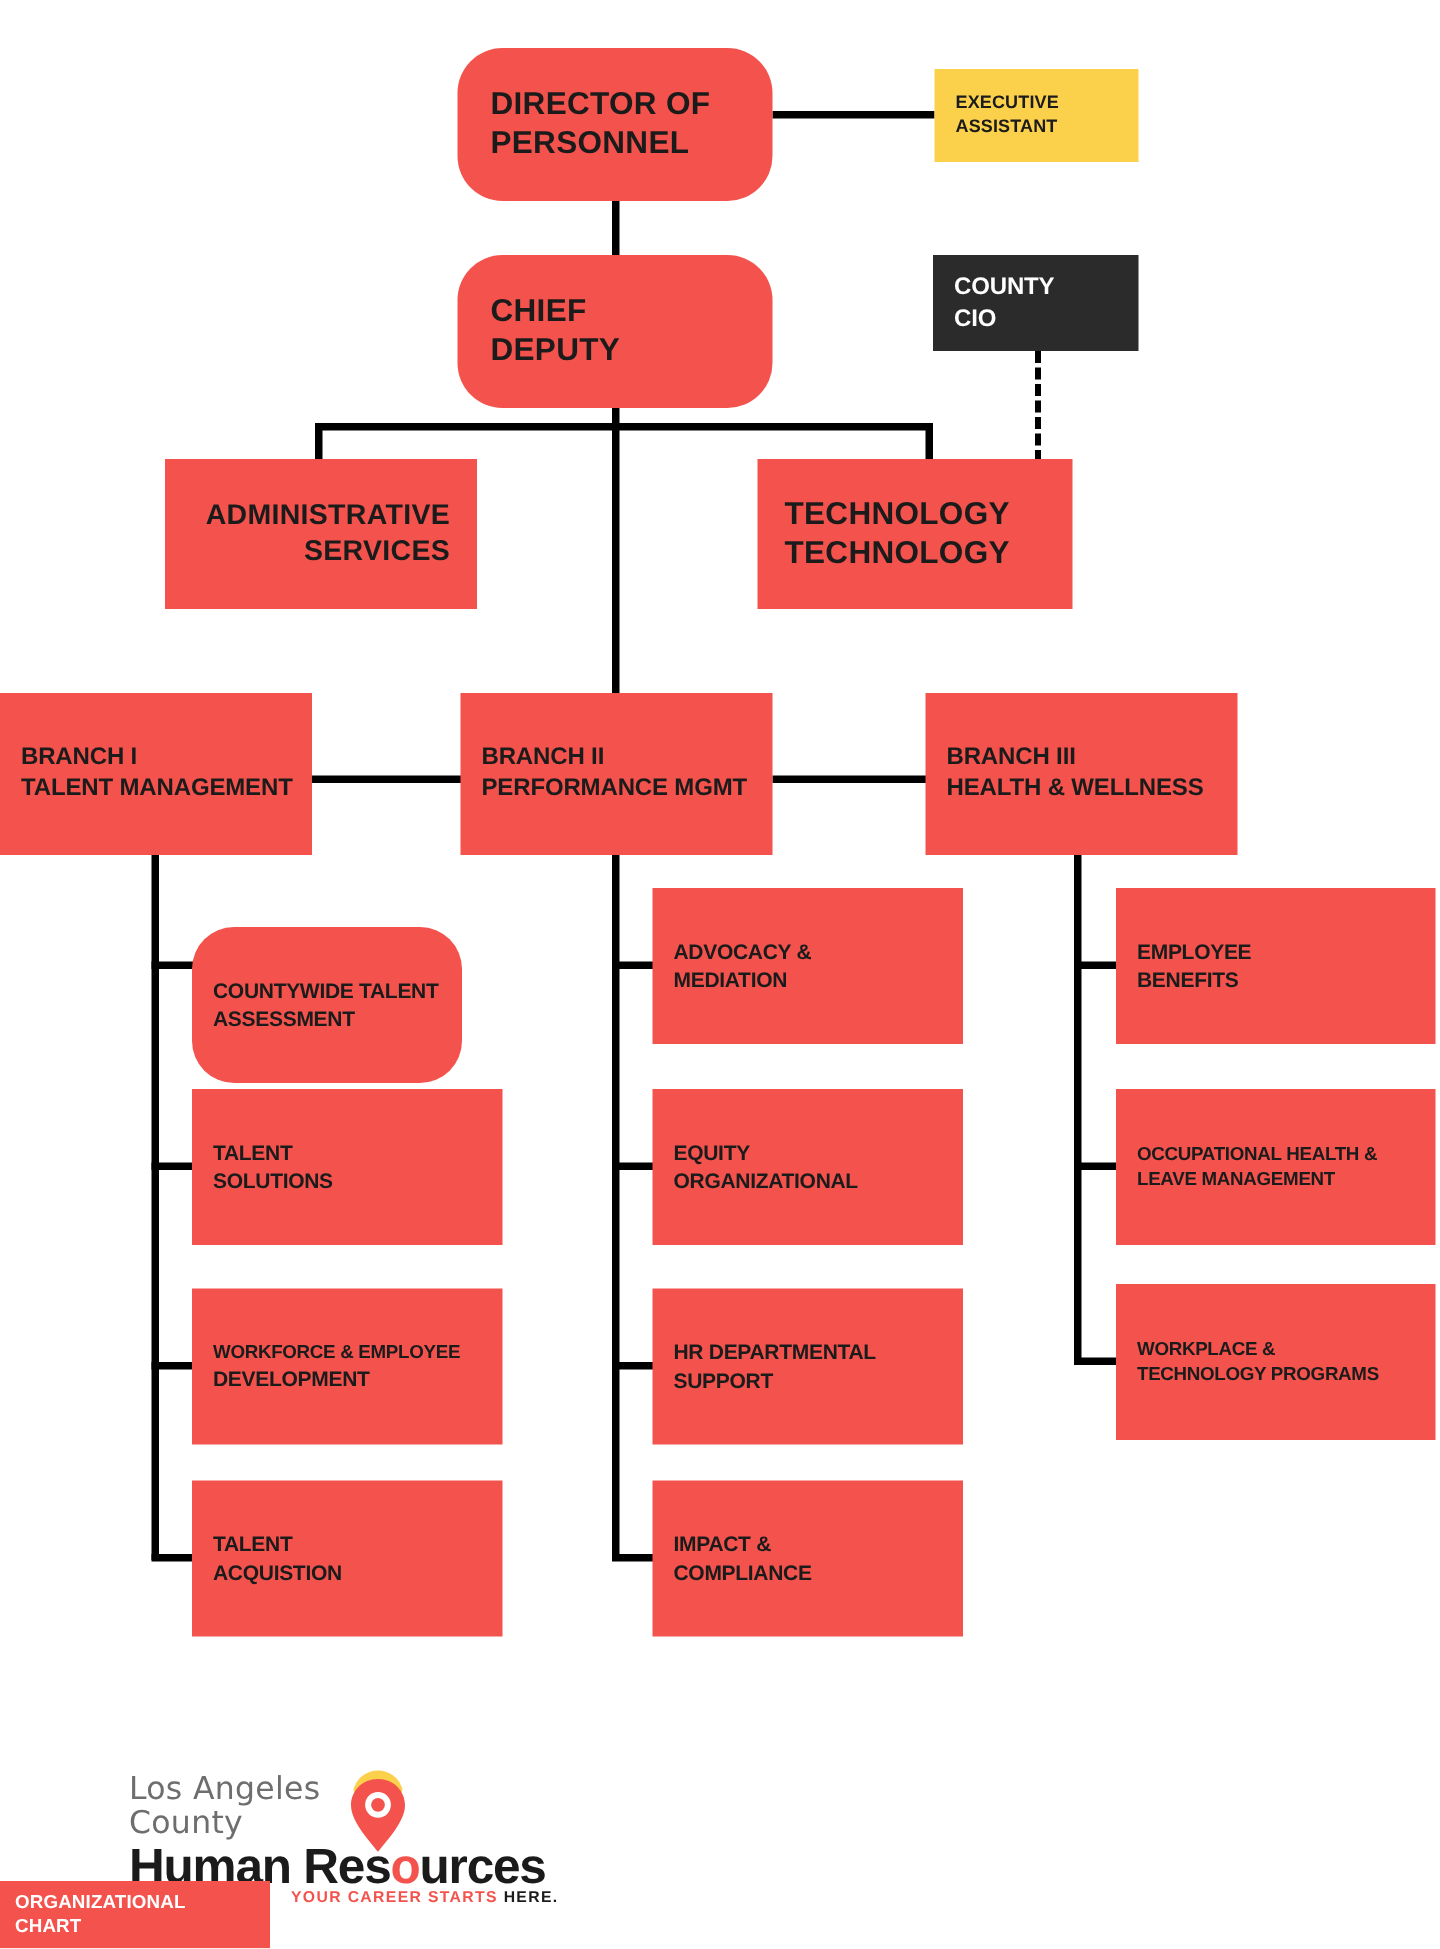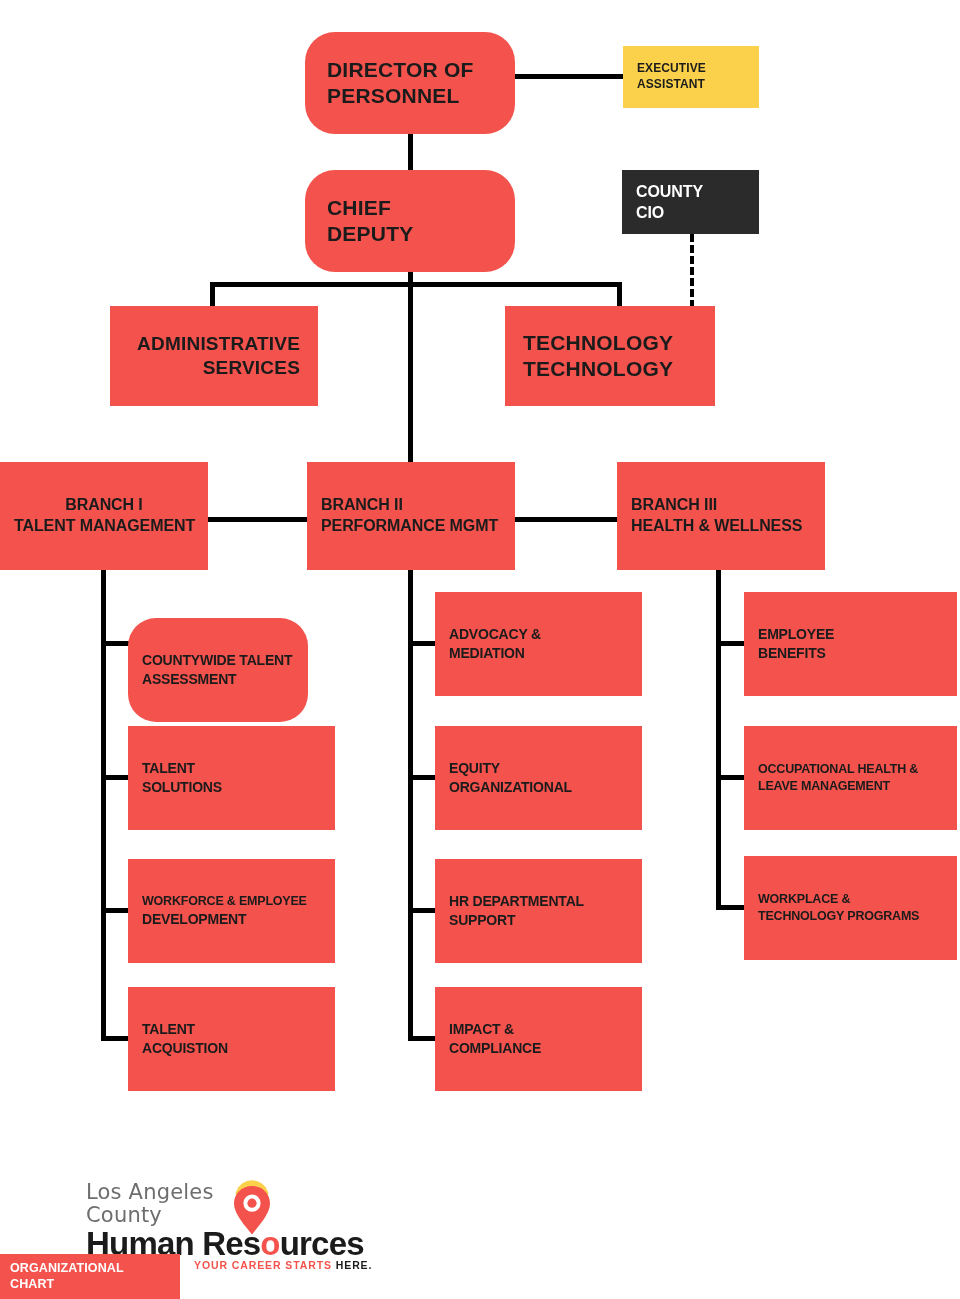--- a/index.html
+++ b/index.html
@@ -199,21 +199,21 @@
   <div class="node red t-lg pad-md" style="left:110px; top:306px; width:208px; height:100px;text-align:right;">
     <span class="line">ADMINISTRATIVE</span>
     <span class="line">SERVICES</span>
   </div>
 
   <div class="node red t-xl pad-md" style="left:505px; top:306px; width:210px; height:100px;">
     <span class="line">TECHNOLOGY</span>
     <span class="line">TECHNOLOGY</span>
   </div>
 
-  <div class="node red t-md pad-sm" style="left:0px; top:462px; width:208px; height:108px;text-align:center;">
+  <div class="node red t-md pad-sm" style="left:0px; top:462px; width:208px; height:108px;">
     <span class="line">BRANCH I</span>
     <span class="line">TALENT MANAGEMENT</span>
   </div>
 
   <div class="node red t-md pad-sm" style="left:307px; top:462px; width:208px; height:108px;">
     <span class="line">BRANCH II</span>
     <span class="line">PERFORMANCE MGMT</span>
   </div>
 
   <div class="node red t-md pad-sm" style="left:617px; top:462px; width:208px; height:108px;">

